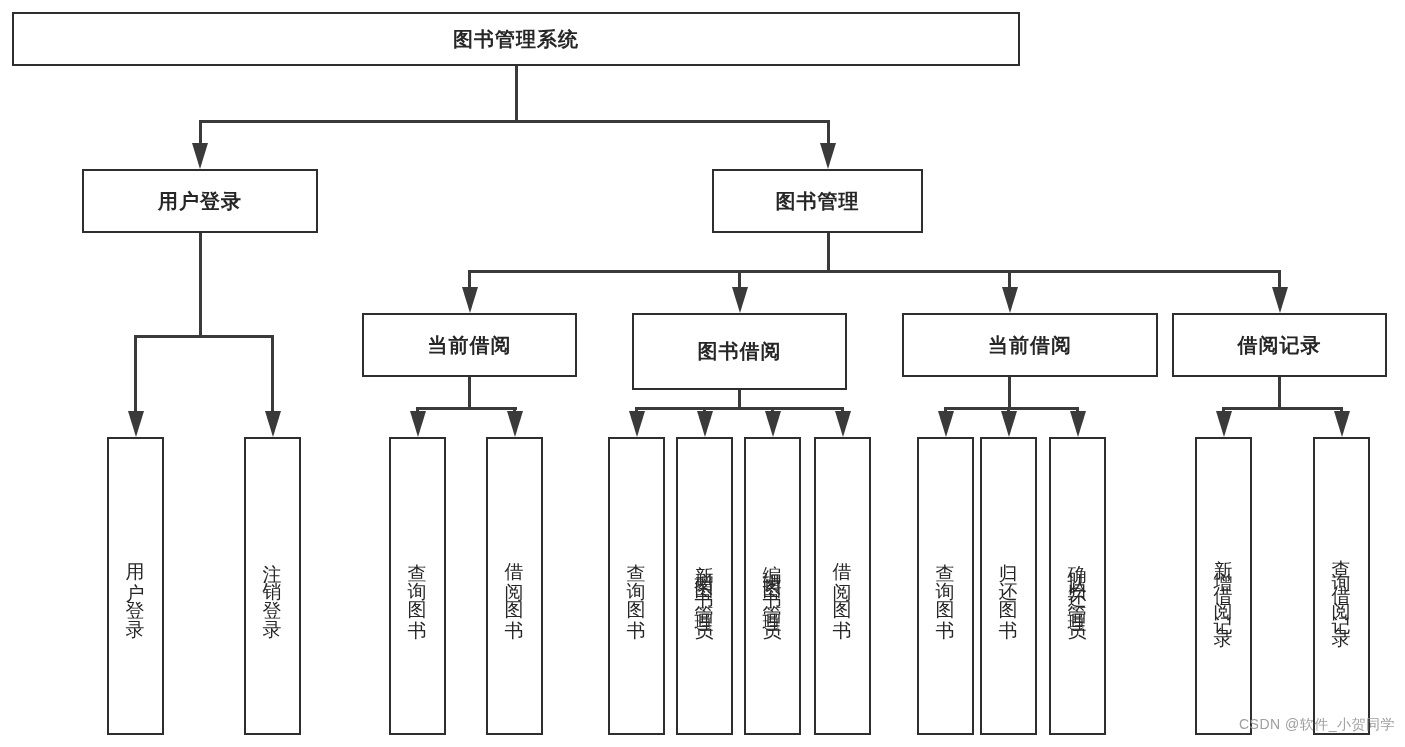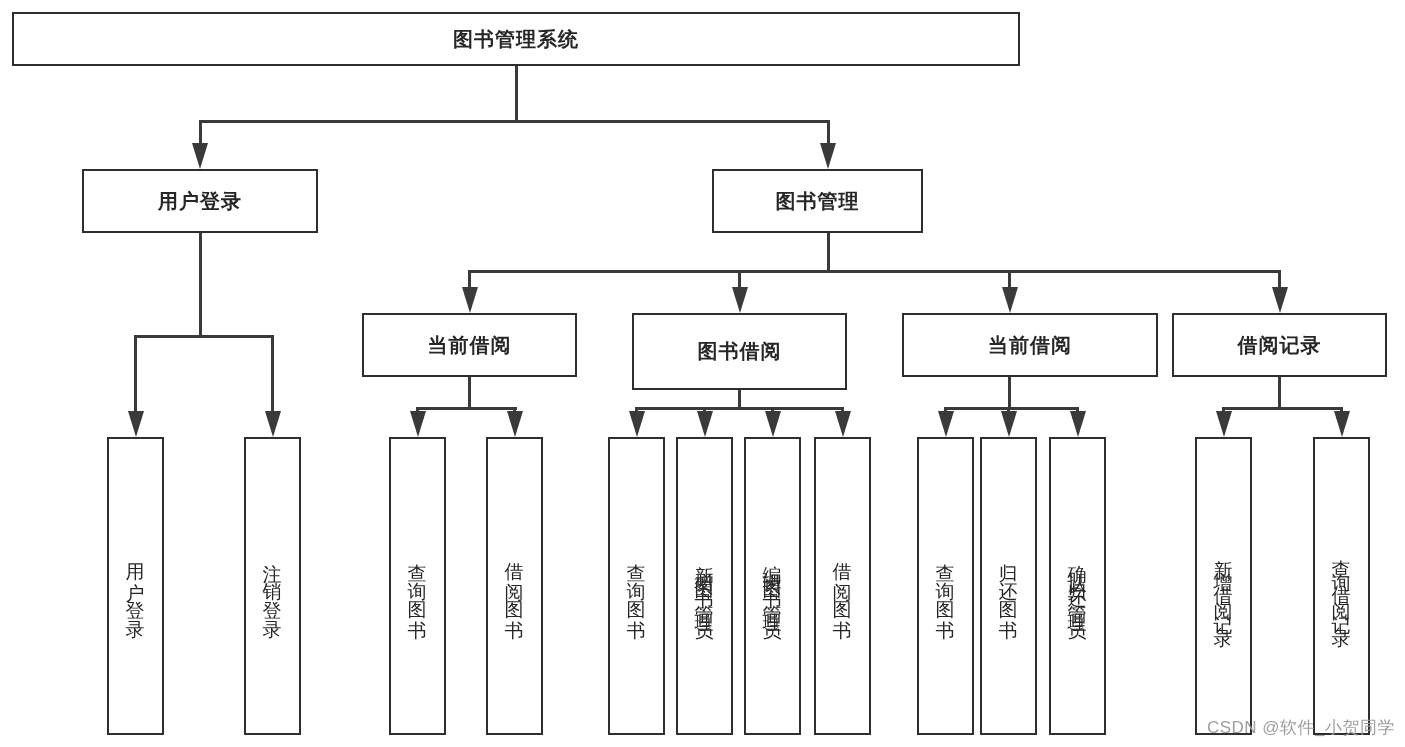--- a/index.html
+++ b/index.html
@@ -45,21 +45,21 @@
     position: absolute;
     width: 0; height: 0;
     border-left: 8px solid transparent;
     border-right: 8px solid transparent;
     border-top: 26px solid #3a3a3a;
   }
   .watermark {
     position: absolute;
     right: 10px;
     top: 716px;
-    font-size: 17px;
+    font-size: 14px;
     color: #9e9e9e;
     letter-spacing: 0.5px;
     white-space: nowrap;
   }
 </style>
 </head>
 <body>
 
 <div class="canvas">
 

